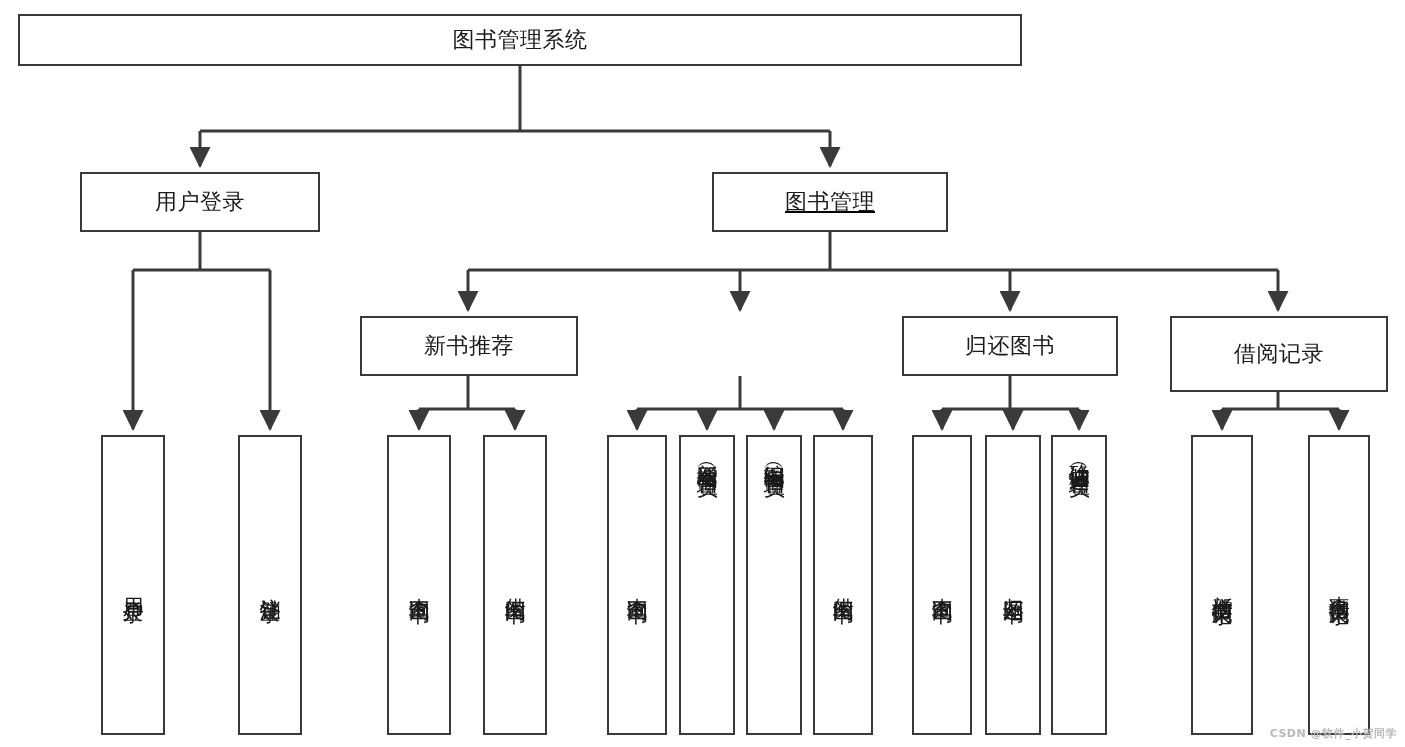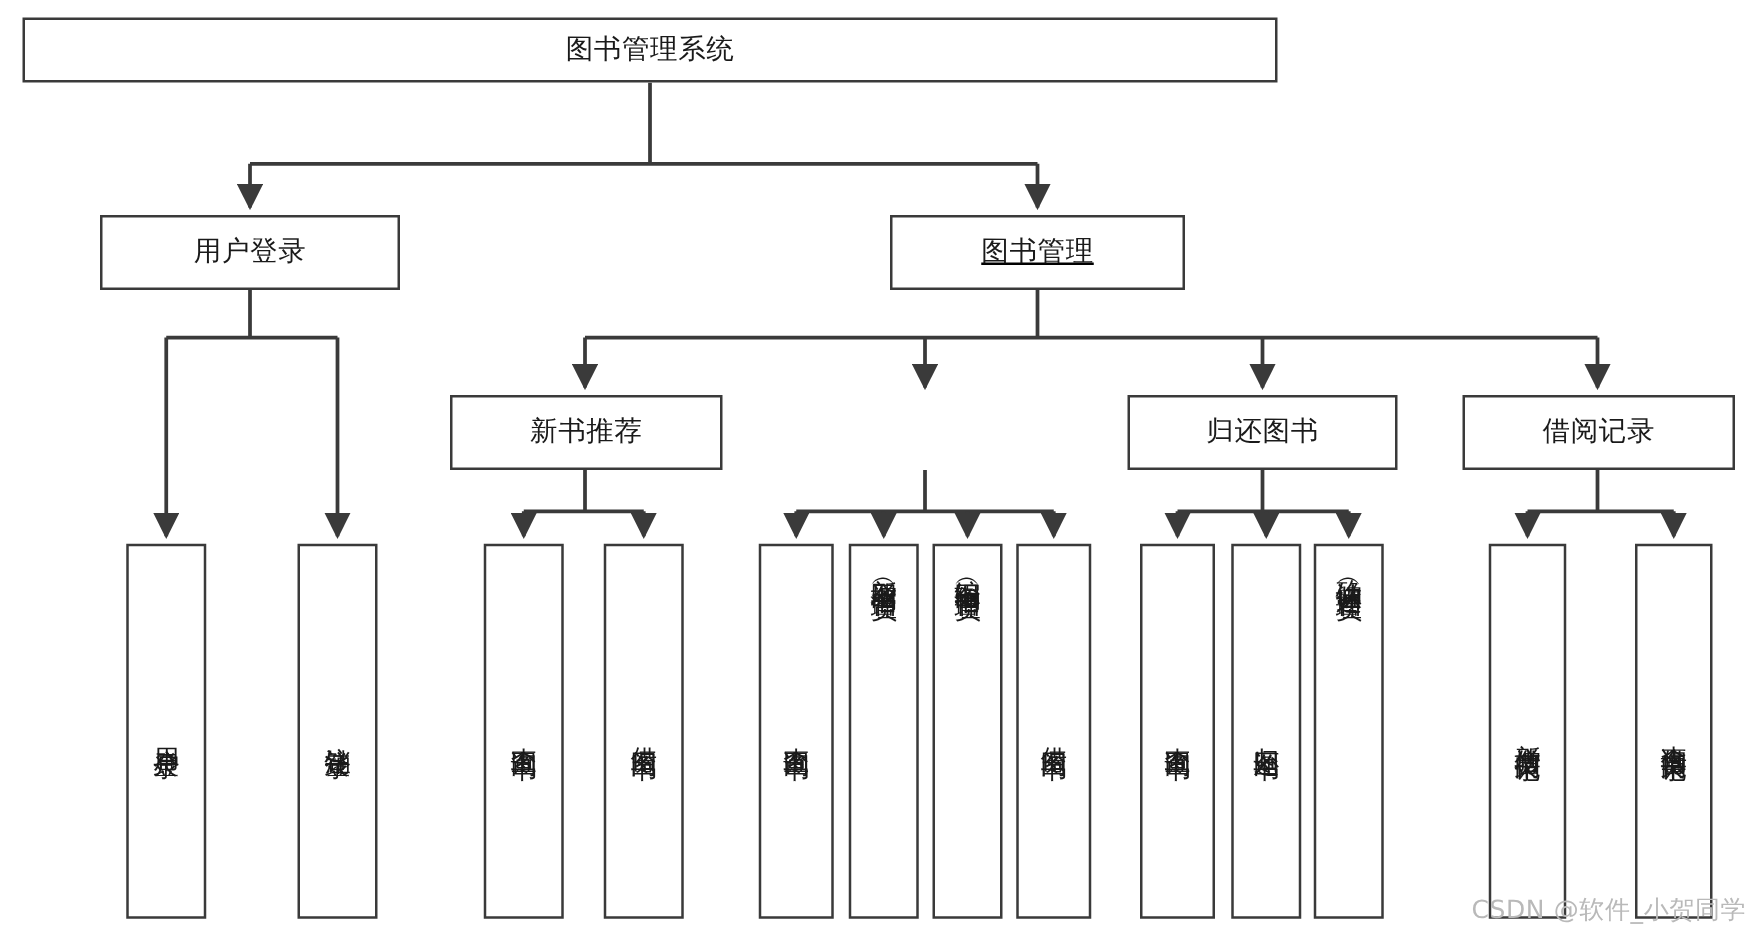--- a/index.html
+++ b/index.html
@@ -60,25 +60,26 @@
     padding-top: 10px;
   }
   .leaf-box.centered {
     align-items: center;
     padding-top: 0;
   }
   #watermark {
     position: absolute;
     right: 8px;
     bottom: 6px;
-    font-size: 20px;
+    font-size: 11px;
     color: #b9b9b9;
     white-space: nowrap;
     letter-spacing: 0.5px;
     pointer-events: none;
+    font-weight: bold;
   }
 </style>
 </head>
 <body>
 
 <div id="diagram-root">
 
   <svg class="flow" viewBox="0 0 1405 747">
     <defs>
       <marker id="arrow" viewBox="0 0 10 10" refX="9" refY="5" markerWidth="7" markerHeight="7" orient="auto-start-reverse">
@@ -139,21 +140,21 @@
   <div class="node-box" style="left:712px; top:172px; width:236px; height:60px;text-decoration:underline;">
     <span class="node-label-h">图书管理</span>
   </div>
 
   <div class="node-box" style="left:360px; top:316px; width:218px; height:60px;">
     <span class="node-label-h">新书推荐</span>
   </div>
   <div class="node-box" style="left:902px; top:316px; width:216px; height:60px;">
     <span class="node-label-h">归还图书</span>
   </div>
-  <div class="node-box" style="left:1170px; top:316px; width:218px; height:60px;">
+  <div class="node-box" style="left:1170px; top:316px; width:218px; height:76px;">
     <span class="node-label-h">借阅记录</span>
   </div>
 
   <div class="node-box leaf-box centered" style="left:101px; top:435px; width:64px; height:300px;">
     <span class="node-label-v">用户登录</span>
   </div>
   <div class="node-box leaf-box centered" style="left:238px; top:435px; width:64px; height:300px;">
     <span class="node-label-v">注销登录</span>
   </div>
 

